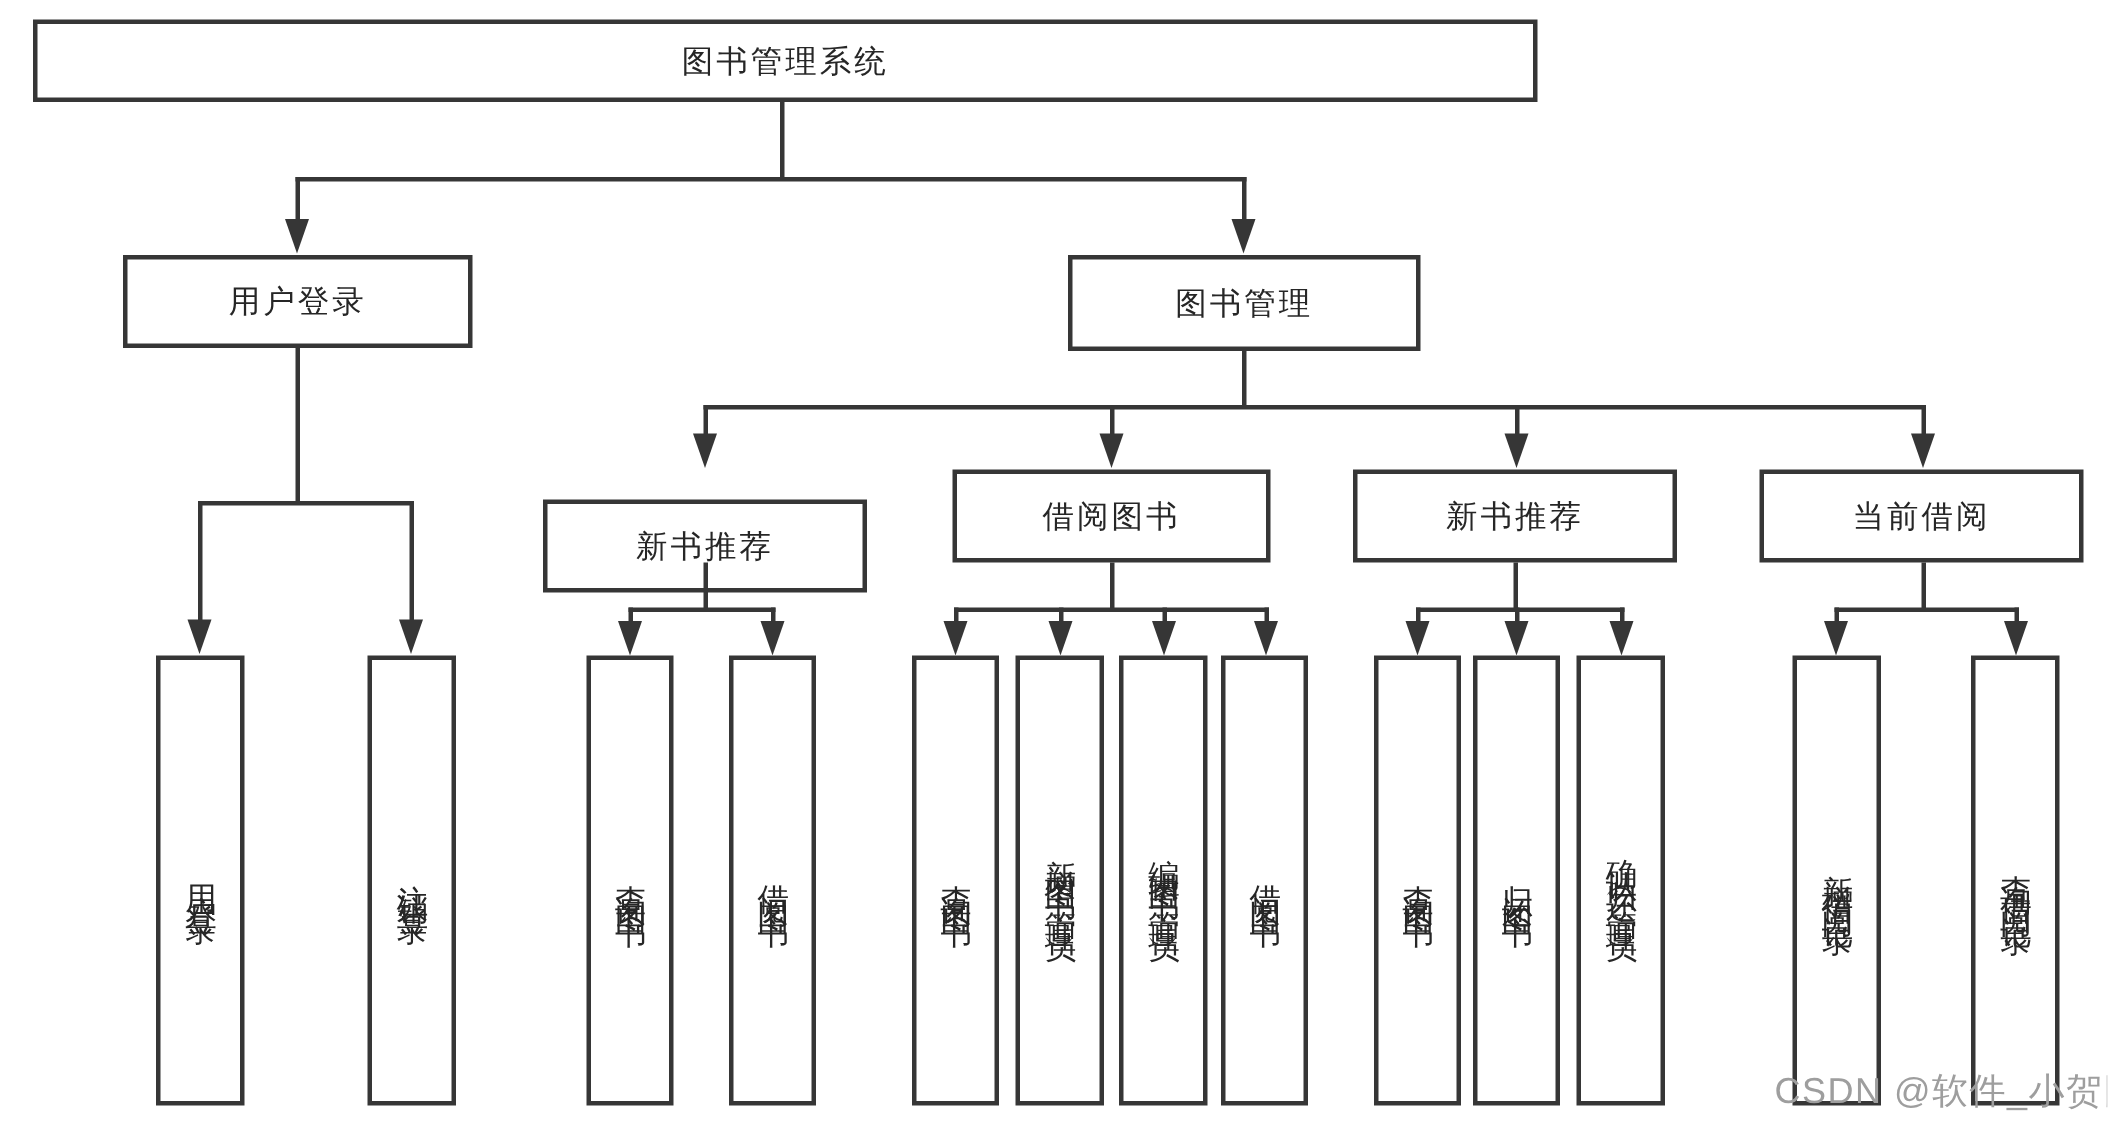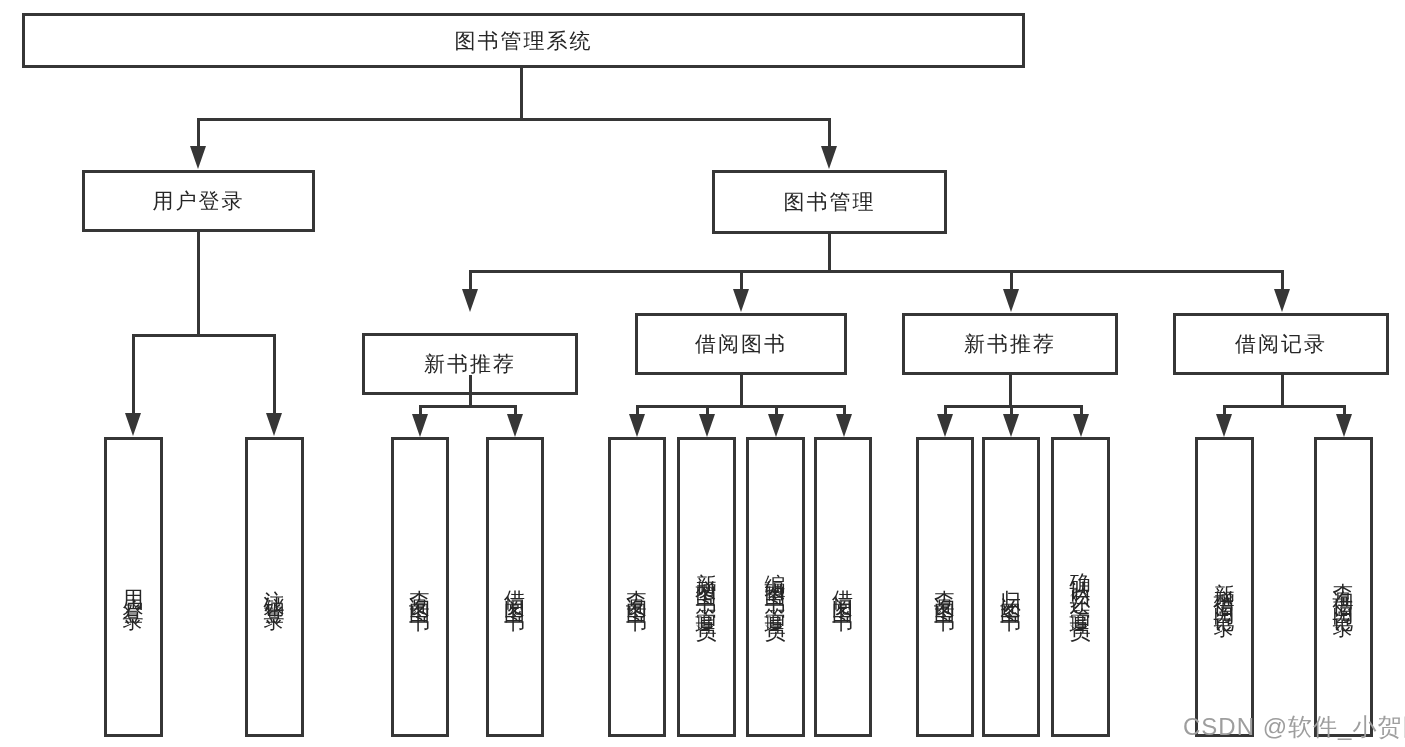--- a/index.html
+++ b/index.html
@@ -82,21 +82,21 @@
   <div class="box" style="left:362px; top:313px; width:216px; height:62px;margin-top:20px;">
     <span class="lbl">新书推荐</span>
   </div>
   <div class="box" style="left:635px; top:313px; width:212px; height:62px;">
     <span class="lbl">借阅图书</span>
   </div>
   <div class="box" style="left:902px; top:313px; width:216px; height:62px;">
     <span class="lbl">新书推荐</span>
   </div>
   <div class="box" style="left:1173px; top:313px; width:216px; height:62px;">
-    <span class="lbl">借阅记录</span>
+    <span class="lbl">当前借阅</span>
   </div>
 
   <div class="vl" style="left:469px; top:375px; height:32px;"></div>
   <div class="hl" style="left:419px; top:405px; width:98px;"></div>
   <div class="vl" style="left:419px; top:405px; height:12px;"></div>
   <div class="arrow" style="left:412px; top:414px;"></div>
   <div class="vl" style="left:514px; top:405px; height:12px;"></div>
   <div class="arrow" style="left:507px; top:414px;"></div>
 
   <div class="vl" style="left:740px; top:375px; height:32px;"></div>

